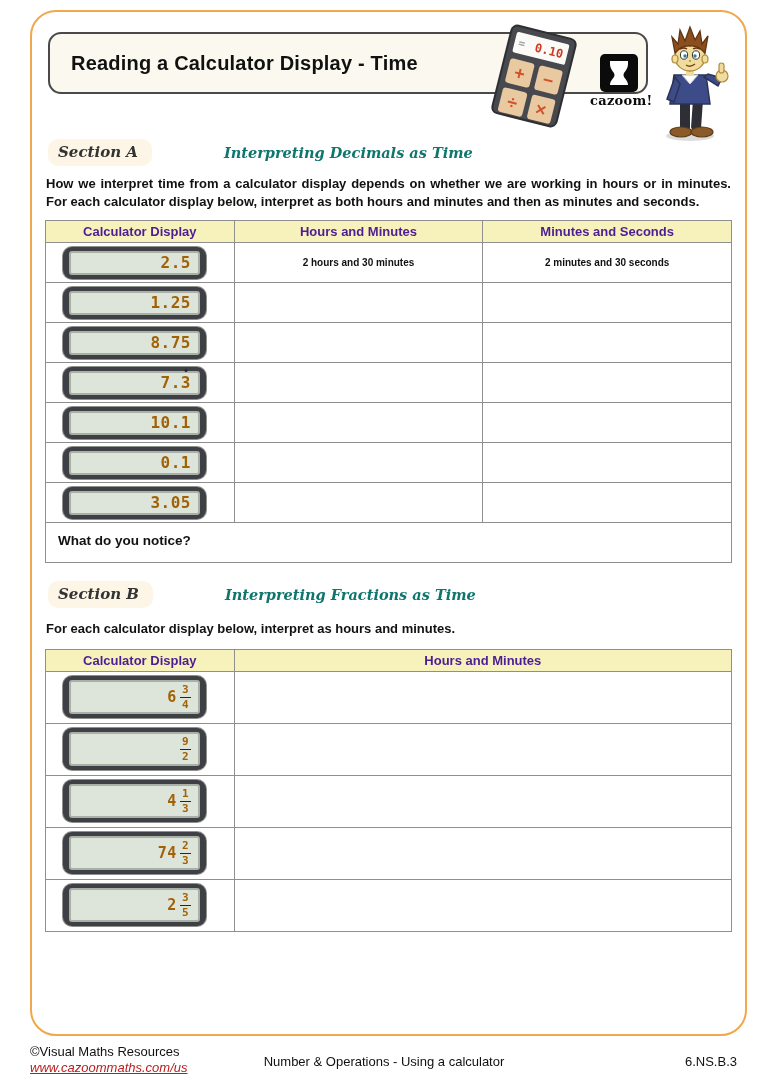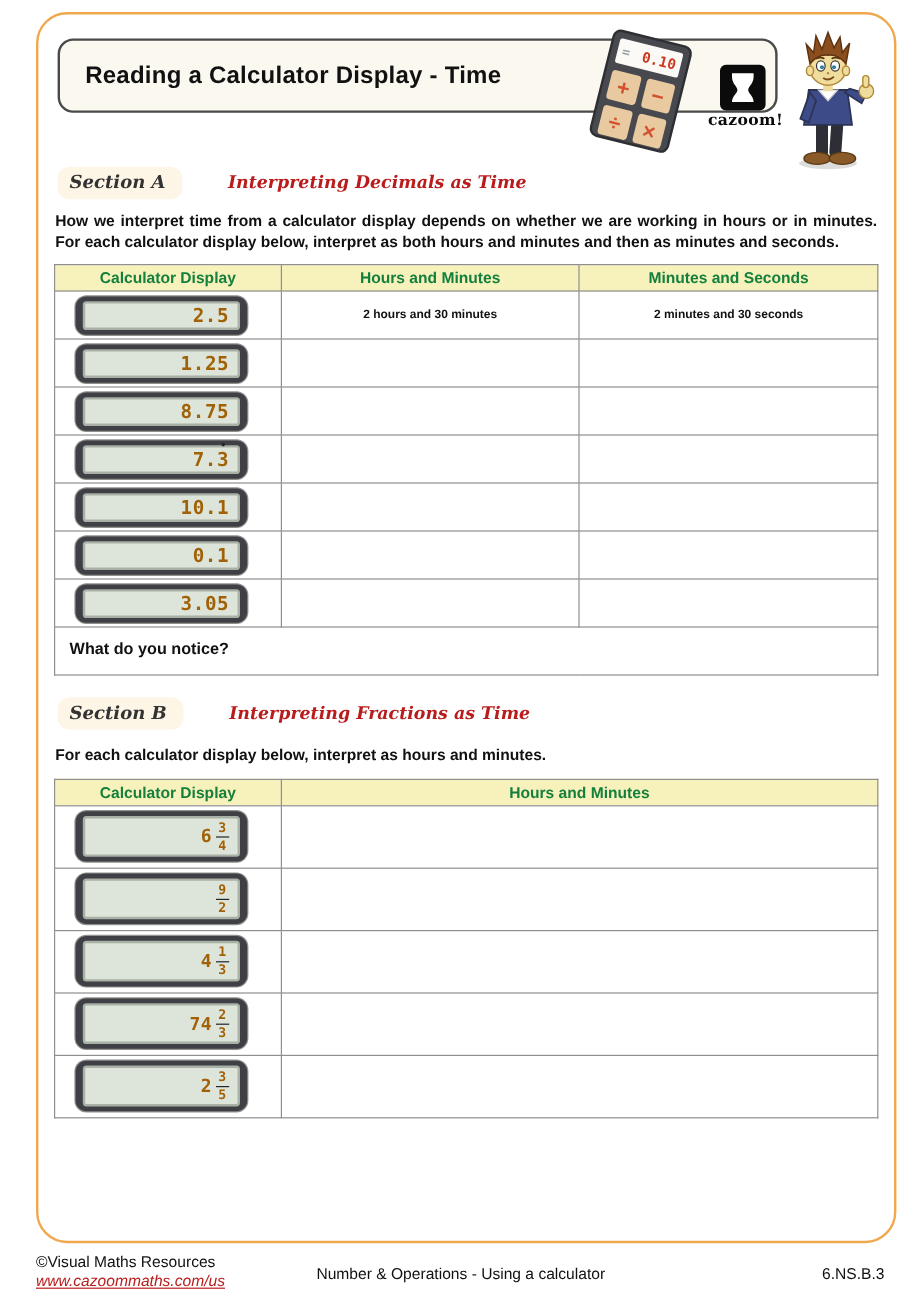--- a/index.html
+++ b/index.html
@@ -71,42 +71,42 @@
     background: #0B0B0B; border-radius: 5px;
     display: flex; align-items: center; justify-content: center;
   }
   .logo-text {
     font-family: "DejaVu Serif", serif;
     font-weight: bold; font-size: 13px; color: #0B0B0B;
     margin-top: 1px; letter-spacing: 0.3px;
   }
   .boy { position: absolute; right: -4px; top: -8px; z-index: 1; }
   
-  .section-head { display: flex; align-items: center; margin: 8px 0 0 3px; height: 28px; }
+  .section-head { display: flex; align-items: center; margin: 8px 0 0 3px; height: 28px; gap: 34px; }
   .sec-label {
     font-family: "DejaVu Serif", serif; font-weight: bold; font-style: italic;
     font-size: 15px; color: #333;
     background: #FDF6E7; border-radius: 10px; padding: 4px 14px 5px 10px;
   }
   .sec-title {
     font-family: "DejaVu Serif", serif; font-weight: bold; font-style: italic;
-    font-size: 14.5px; color: #b91c1c; margin-left: 38px;
+    font-size: 14.5px; color: #0f766e; margin-left: 38px;
   }
   .instructions {
     margin: 9px 1px 10px 1px;
     font-size: 13px; font-weight: bold; line-height: 1.35;
     text-align: justify; color: #111;
   }
   .instructions-b { text-align: left; margin: 12px 1px 11px 1px; }
   
   table { width: 100%; border-collapse: collapse; table-layout: fixed; }
   th, td { border: 1px solid #8F8F8F; }
   th {
     background: #F7F1BB; height: 22px;
-    font-size: 13px; font-weight: bold; color: #15803d;
+    font-size: 13px; font-weight: bold; color: #4c1d95;
     text-align: center;
   }
   td { vertical-align: middle; }
   .col-display { width: 27.5%; }
   #table-a td { height: 40px; }
   #table-b td { height: 52px; }
   td.cell-calc { padding-left: 17px; }
   td.answer { text-align: center; font-size: 10px; font-weight: bold; color: #111; }
   td.notice-cell {
     height: 146px; vertical-align: top;

